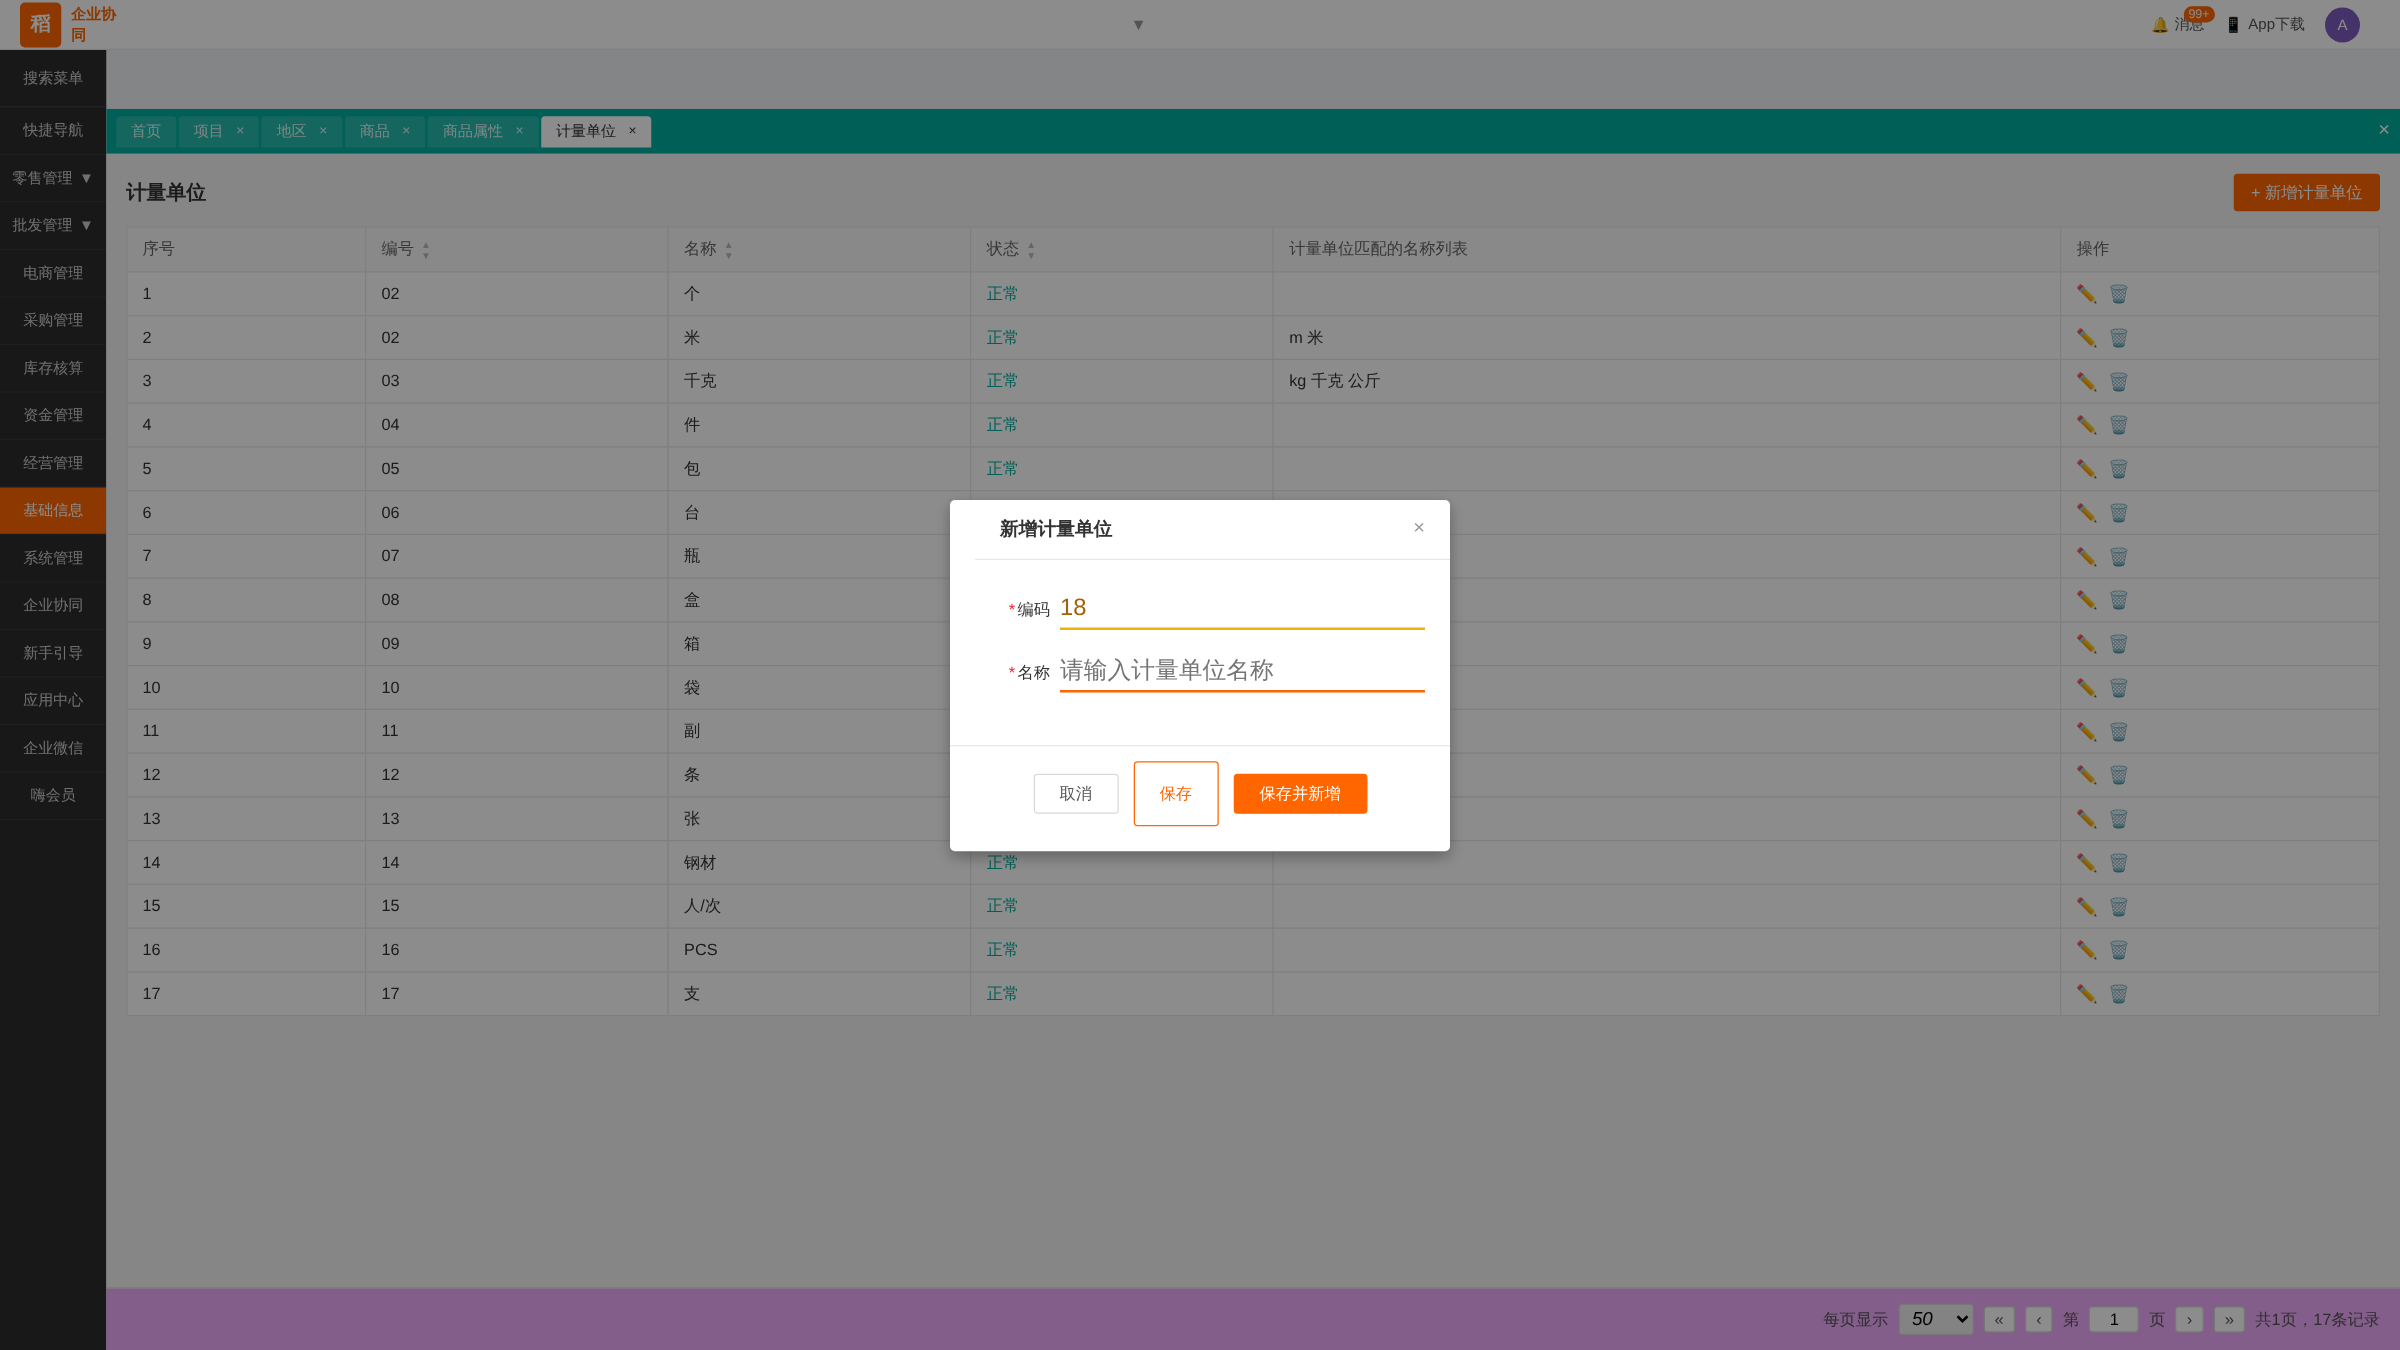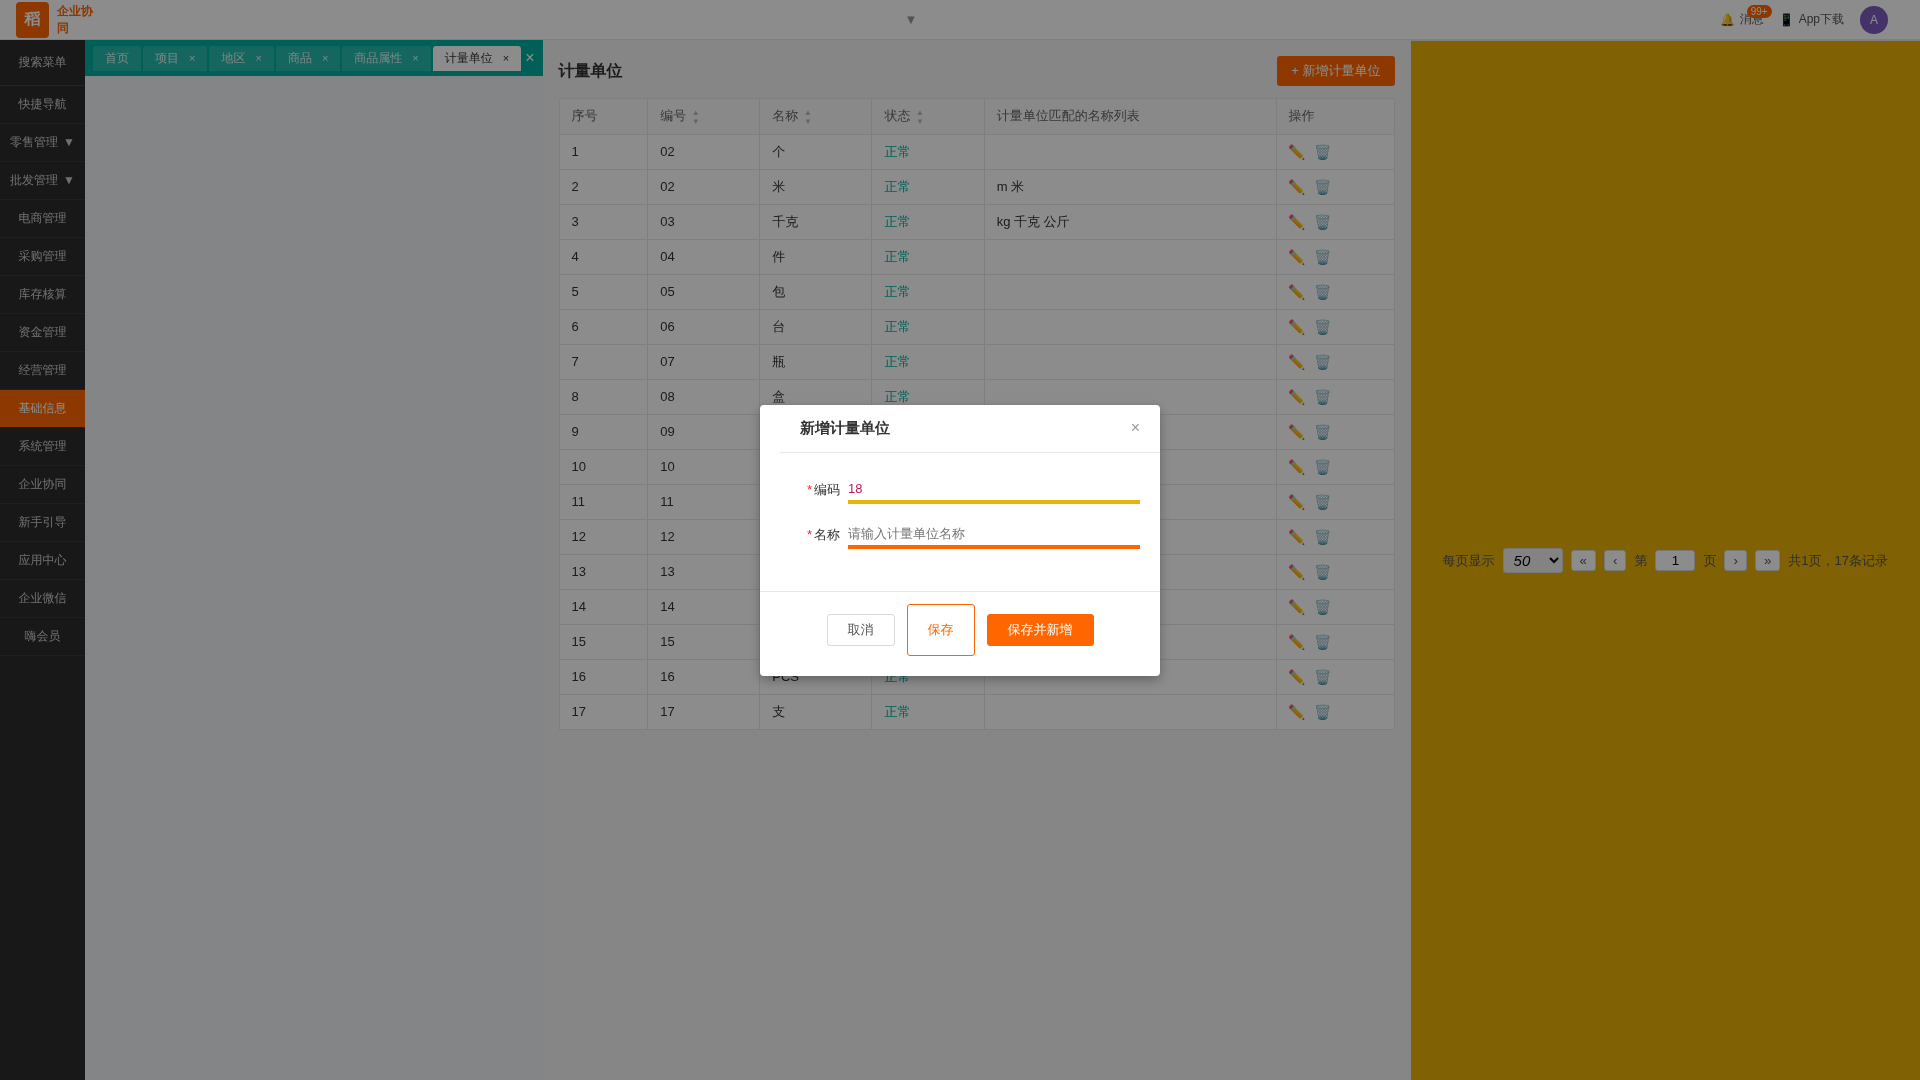--- a/index.html
+++ b/index.html
@@ -27,21 +27,21 @@
     
     .sidebar { width: 85px; background: #2d2d2d; display: flex; flex-direction: column; flex-shrink: 0; }
     .sidebar-search { padding: 10px 8px; border-bottom: 1px solid #444; }
     .sidebar-search-btn { width: 100%; background: transparent; border: none; color: #ccc; font-size: 12px; cursor: pointer; text-align: center; padding: 4px; }
     .sidebar-item { padding: 10px 8px; text-align: center; color: #ccc; font-size: 12px; cursor: pointer; border-bottom: 1px solid #3a3a3a; }
     .sidebar-item.active { background: #f60; color: #fff; }
     .sidebar-item.has-arrow { display: flex; align-items: center; justify-content: space-between; padding: 10px 10px; }
     .sidebar-nav { flex: 1; overflow-y: auto; font-family: Liberation Serif, serif; }
 
     
-    .content-area { flex: 1; display: flex; flex-direction: row; overflow: hidden; }
+    .content-area { flex: 1; display: flex; flex-direction: column; overflow: hidden; margin-top: 47px; }
 
     
     .tab-bar { height: 36px; background: #00b0a0; display: flex; align-items: center; padding: 0 8px; gap: 2px; flex-shrink: 0; }
     .tab { display: flex; align-items: center; gap: 6px; padding: 4px 12px; border-radius: 3px 3px 0 0; font-size: 12px; cursor: pointer; color: rgba(255,255,255,0.85); background: rgba(255,255,255,0.15); }
     .tab.active { background: #fff; color: #333; }
     .tab-close-btn { margin-left: 4px; cursor: pointer; font-size: 11px; }
 
     
     .page-content { flex: 1; padding: 16px; overflow-y: auto; background: #f5f5f5; }
 
@@ -52,38 +52,38 @@
 
     
     .data-table { width: 100%; background: #fff; border-collapse: collapse; }
     .data-table th { background: #fafafa; border: 1px solid #e8e8e8; padding: 8px 12px; text-align: left; font-weight: normal; color: #666; font-size: 13px; }
     .data-table td { border: 1px solid #e8e8e8; padding: 8px 12px; color: #333; font-size: 13px; }
     .status-normal { color: #00b0a0; }
     .action-icons { display: flex; gap: 8px; }
     .action-icon { cursor: pointer; color: #999; font-size: 14px; }
 
     
-    .pagination-bar { display: flex; align-items: center; justify-content: space-between; padding: 12px 32px; background: #eab308; border-top: 1px solid #e8e8e8; gap: 8px; font-size: 13px; color: #555; }
+    .pagination-bar { display: flex; align-items: center; justify-content: flex-end; padding: 12px 16px; background: #f0abfc; border-top: 1px solid #e8e8e8; gap: 8px; font-size: 13px; color: #555; }
     .page-size-select { border: 1px solid #d9d9d9; padding: 2px 6px; border-radius: 3px; font-size: 15px; font-style: italic; }
     .page-btn { border: 1px solid #d9d9d9; background: #fff; padding: 2px 8px; border-radius: 3px; cursor: pointer; color: #555; }
     .page-input { width: 40px; border: 1px solid #d9d9d9; padding: 2px 6px; border-radius: 3px; text-align: center; }
 
     
     .overlay { position: fixed; top: 0; left: 0; right: 0; bottom: 0; background: rgba(0,0,0,0.45); z-index: 100; display: flex; align-items: center; justify-content: center; }
 
     
     .dialog { background: #fff; border-radius: 4px; width: 400px; box-shadow: 0 4px 12px rgba(0,0,0,0.3); }
     .dialog-header { display: flex; align-items: center; justify-content: space-between; padding: 14px 20px; border-bottom: 1px solid #e8e8e8; margin-left: 20px; }
     .dialog-title { font-size: 15px; font-weight: bold; color: #333; }
     .dialog-close { cursor: pointer; color: #999; font-size: 16px; }
     .dialog-body { padding: 24px 20px; }
     .form-row { display: flex; align-items: center; margin-bottom: 18px; gap: 8px; }
     .form-label { width: 60px; text-align: right; font-size: 13px; color: #333; flex-shrink: 0; }
     .required-star { color: #f5222d; margin-right: 2px; }
-    .form-input { flex: 1; border: none; border-bottom: 4px solid #eab308; padding: 4px 0; font-size: 13px; outline: none; color: #be185d; }
+    .form-input { flex: 1; border: none; border-bottom: 2px solid #eab308; padding: 4px 0; font-size: 19px; outline: none; color: #a16207; }
     .form-input.active-input { border-bottom-color: #f60; }
     .dialog-footer { display: flex; align-items: center; justify-content: center; padding: 12px 20px 20px; gap: 12px; border-top: 1px solid #e8e8e8; }
     .btn-cancel { border: 1px solid #d9d9d9; background: #fff; padding: 6px 20px; border-radius: 3px; cursor: pointer; font-size: 13px; color: #555; }
     .btn-save { border: 1px solid #f60; background: #fff; color: #f60; padding: 16px 20px; border-radius: 3px; cursor: pointer; font-size: 13px; }
     .btn-save-new { background: #f60; color: #fff; border: 1px solid #f60; padding: 6px 20px; border-radius: 3px; cursor: pointer; font-size: 13px; }
 
     .sort-arrows { display: inline-flex; flex-direction: column; font-size: 8px; margin-left: 2px; vertical-align: middle; color: #bbb; }
   </style>
 </head>
 <body>

